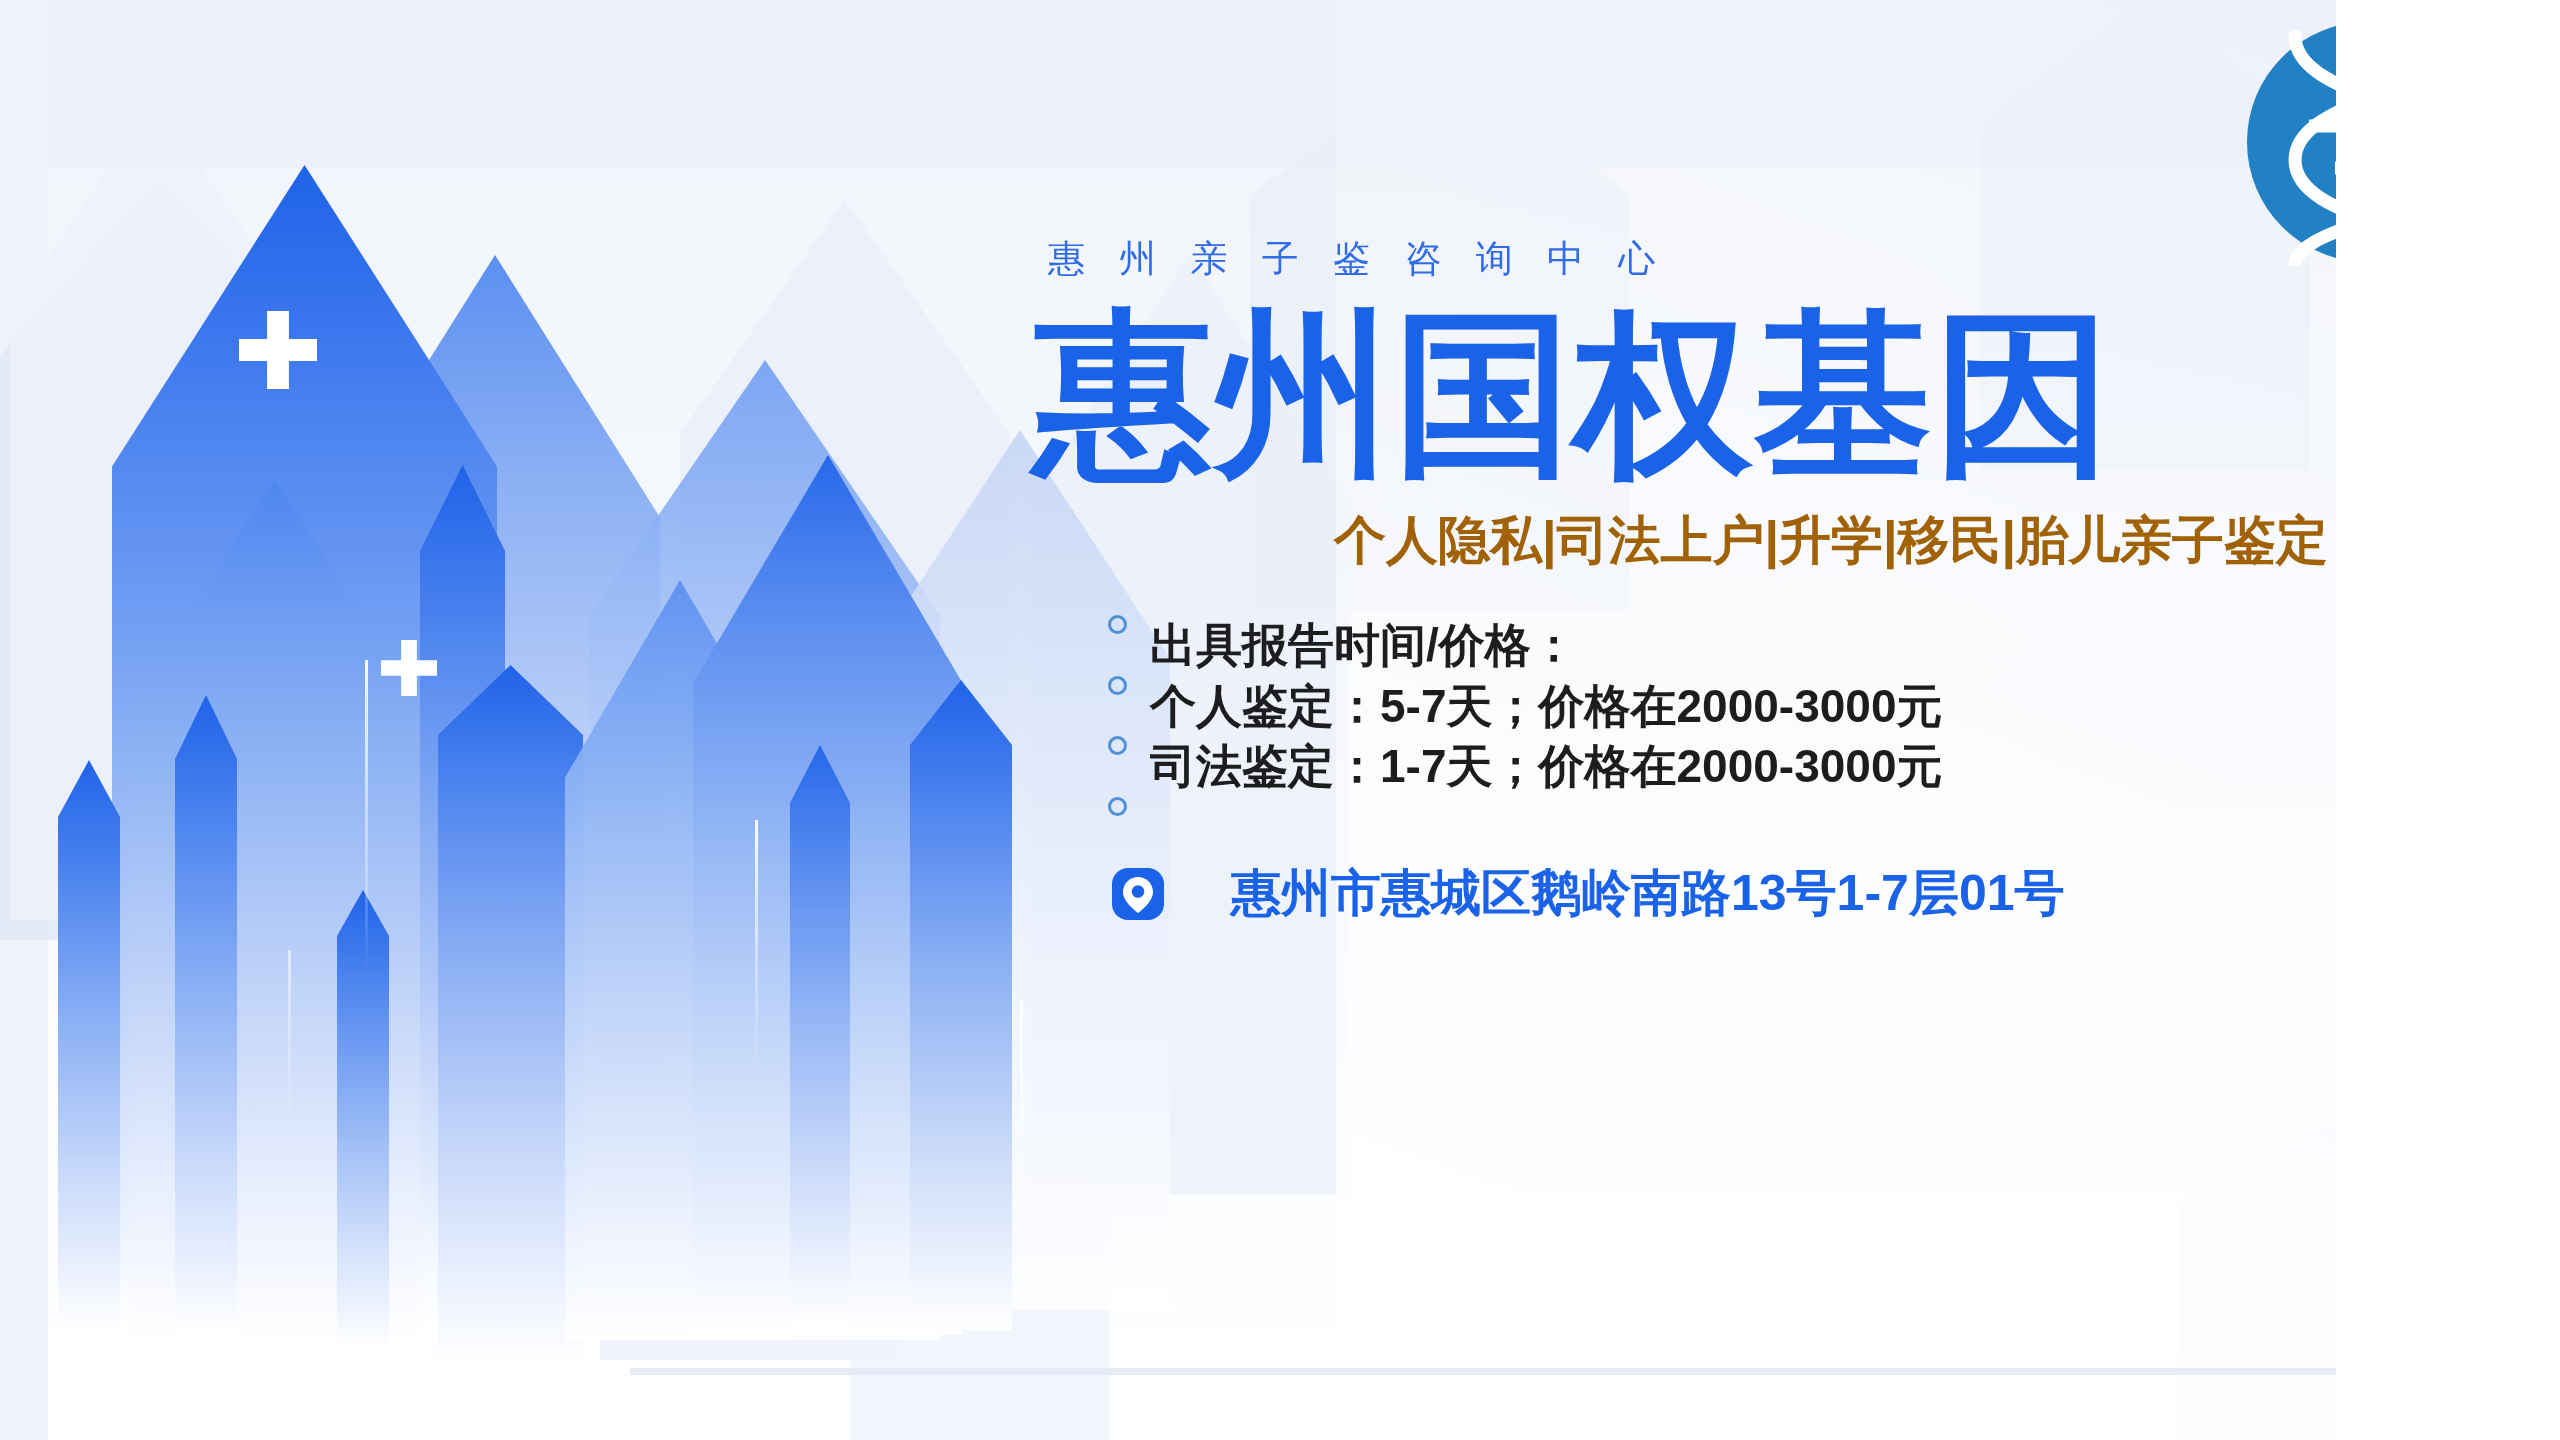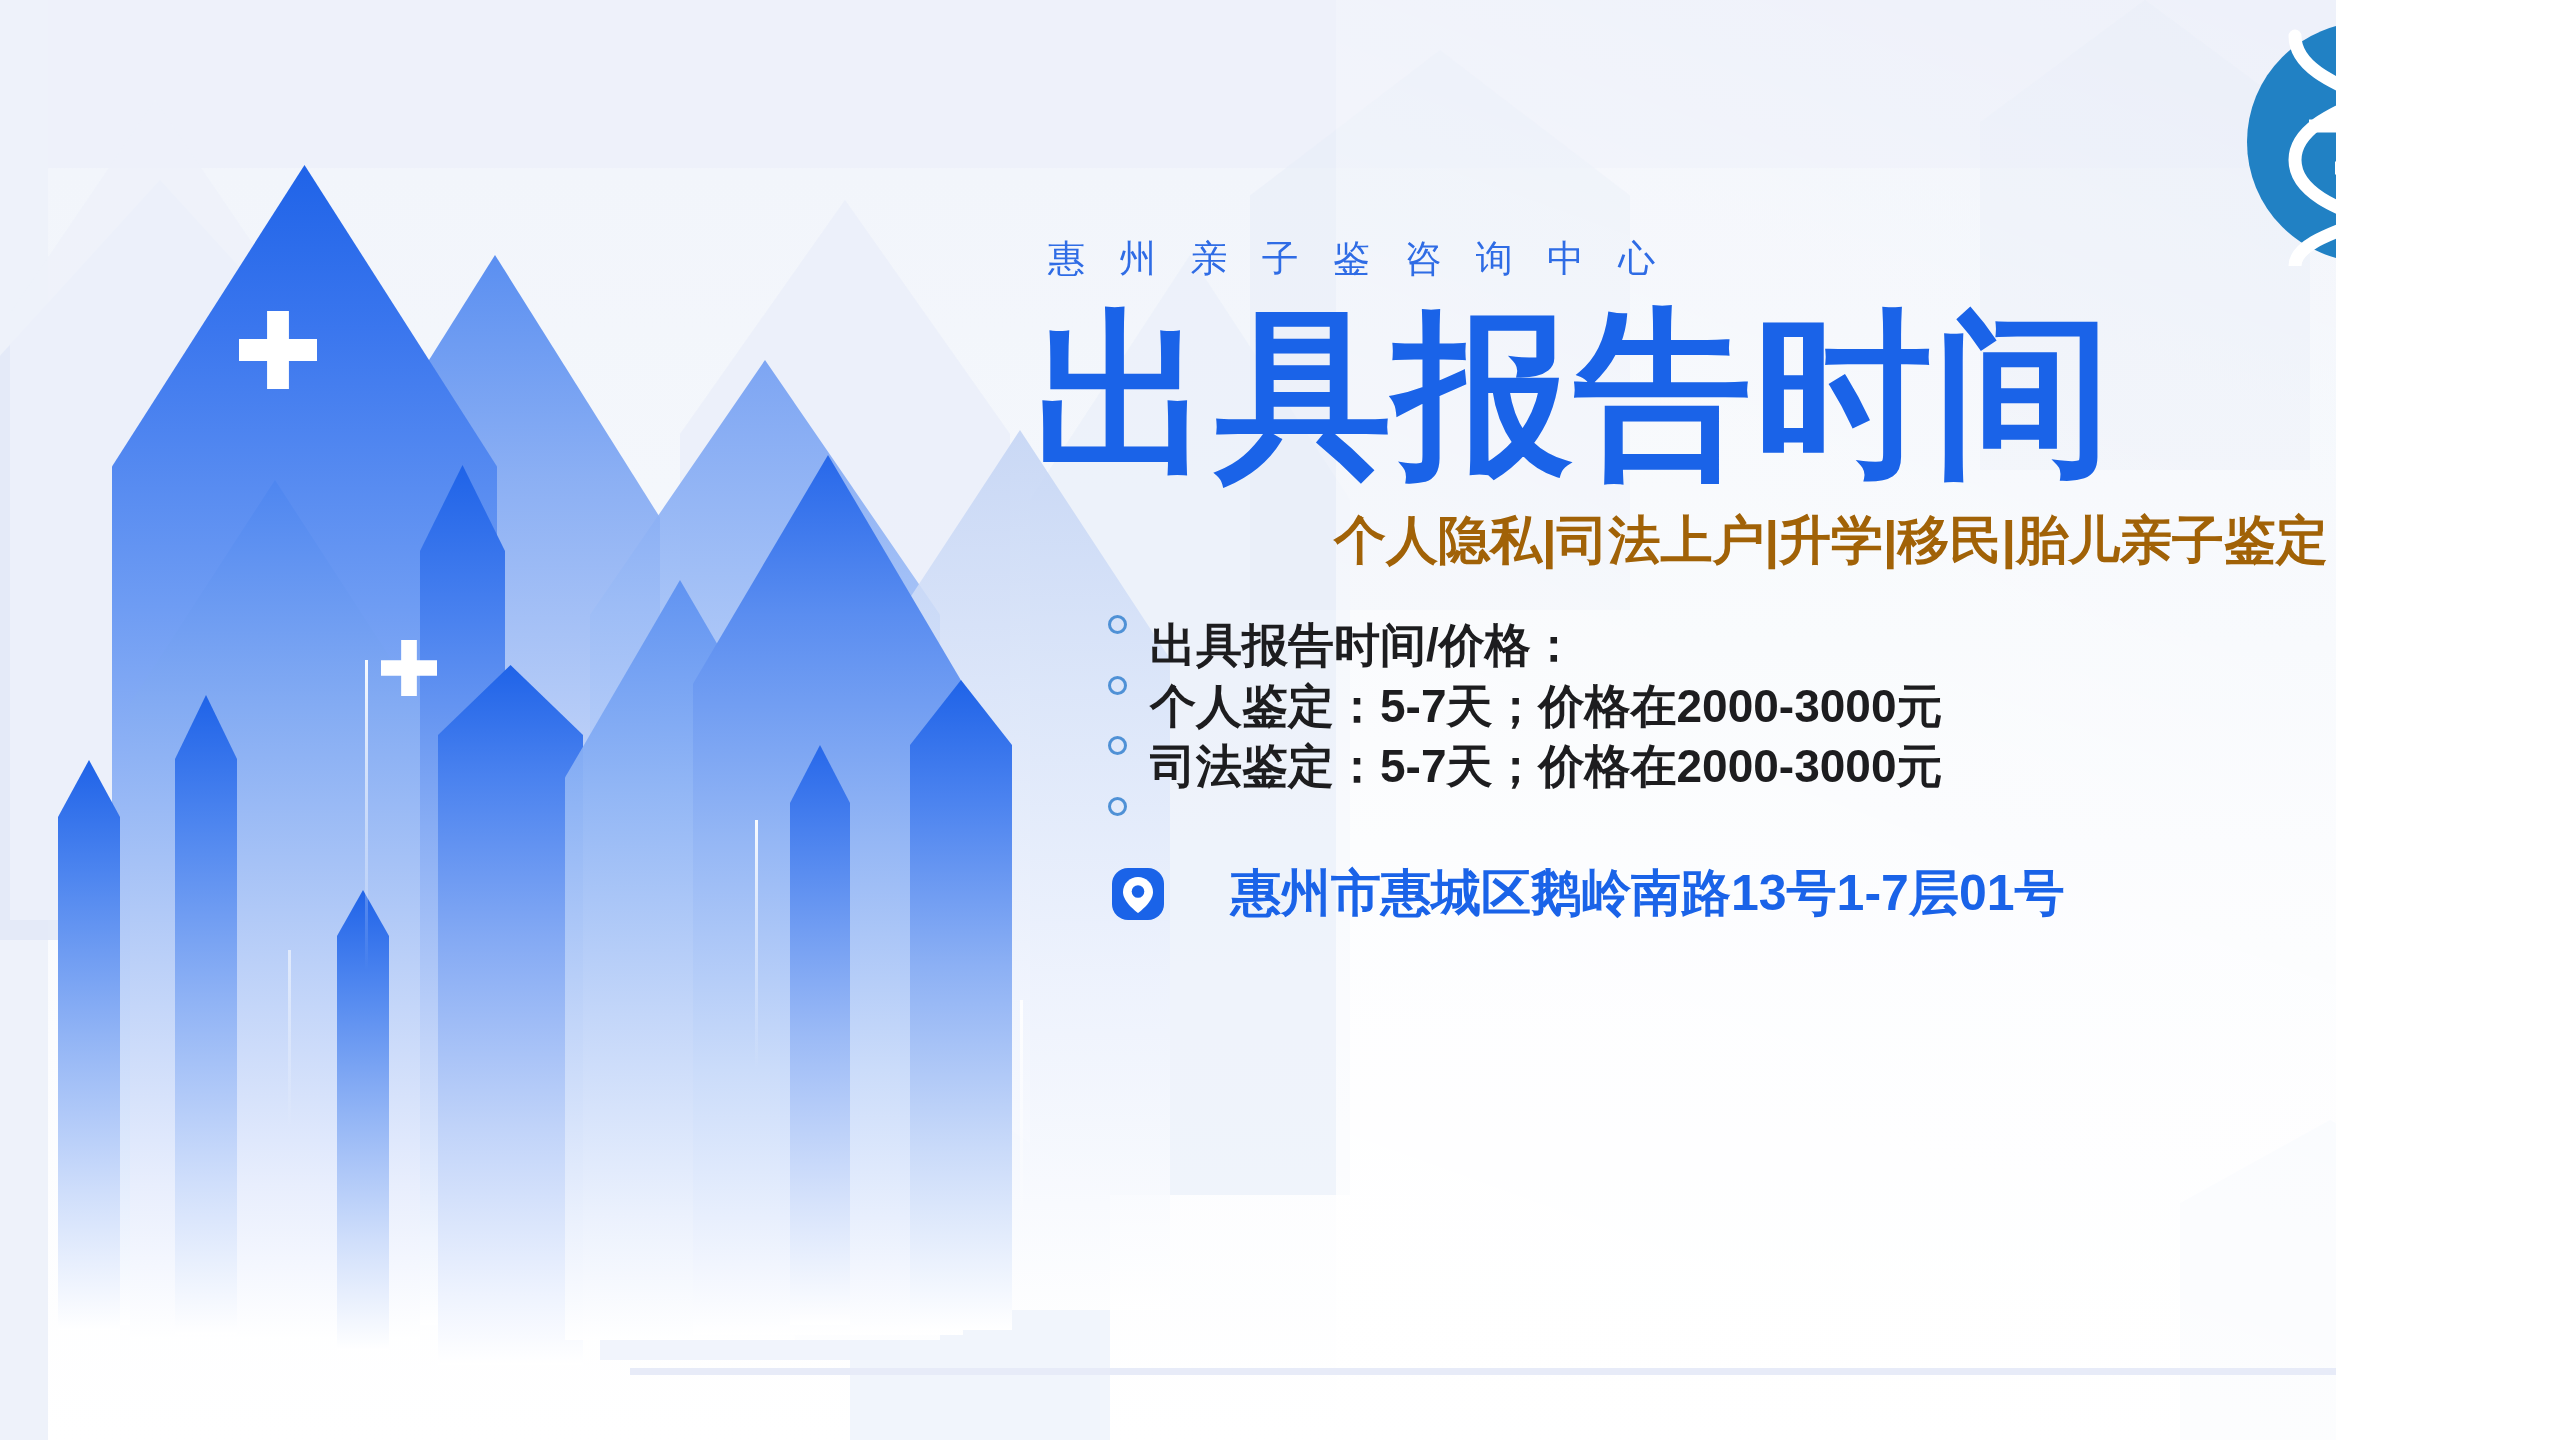--- a/index.html
+++ b/index.html
@@ -246,36 +246,36 @@
         <line x1="66" y1="108" x2="152" y2="108"></line>
         <line x1="92" y1="150" x2="180" y2="150"></line>
       </g>
     </svg>
   </div>
 
   <div id="content">
 
     <div id="eyebrow">惠 州 亲 子 鉴 咨 询 中 心</div>
 
-    <h1 id="maintitle">出具报告时间</h1>
+    <h1 id="maintitle">惠州国权基因</h1>
 
     <div id="services">个人隐私|司法上户|升学|移民|胎儿亲子鉴定</div>
 
     <ul id="bullets">
       <li>
         <span class="dot"></span>
         <span>出具报告时间/价格：</span>
       </li>
       <li>
         <span class="dot"></span>
         <span>个人鉴定：5-7天；价格在2000-3000元</span>
       </li>
       <li>
         <span class="dot"></span>
-        <span>司法鉴定：5-7天；价格在2000-3000元</span>
+        <span>司法鉴定：1-7天；价格在2000-3000元</span>
       </li>
       <li>
         <span class="dot"></span>
       </li>
     </ul>
 
     <div id="address-row">
       <span id="pin">
         <svg viewBox="0 0 52 56" width="52" height="56" aria-hidden="true">
           <rect x="0" y="2" width="52" height="52" rx="16" fill="#1a63e8"></rect>

